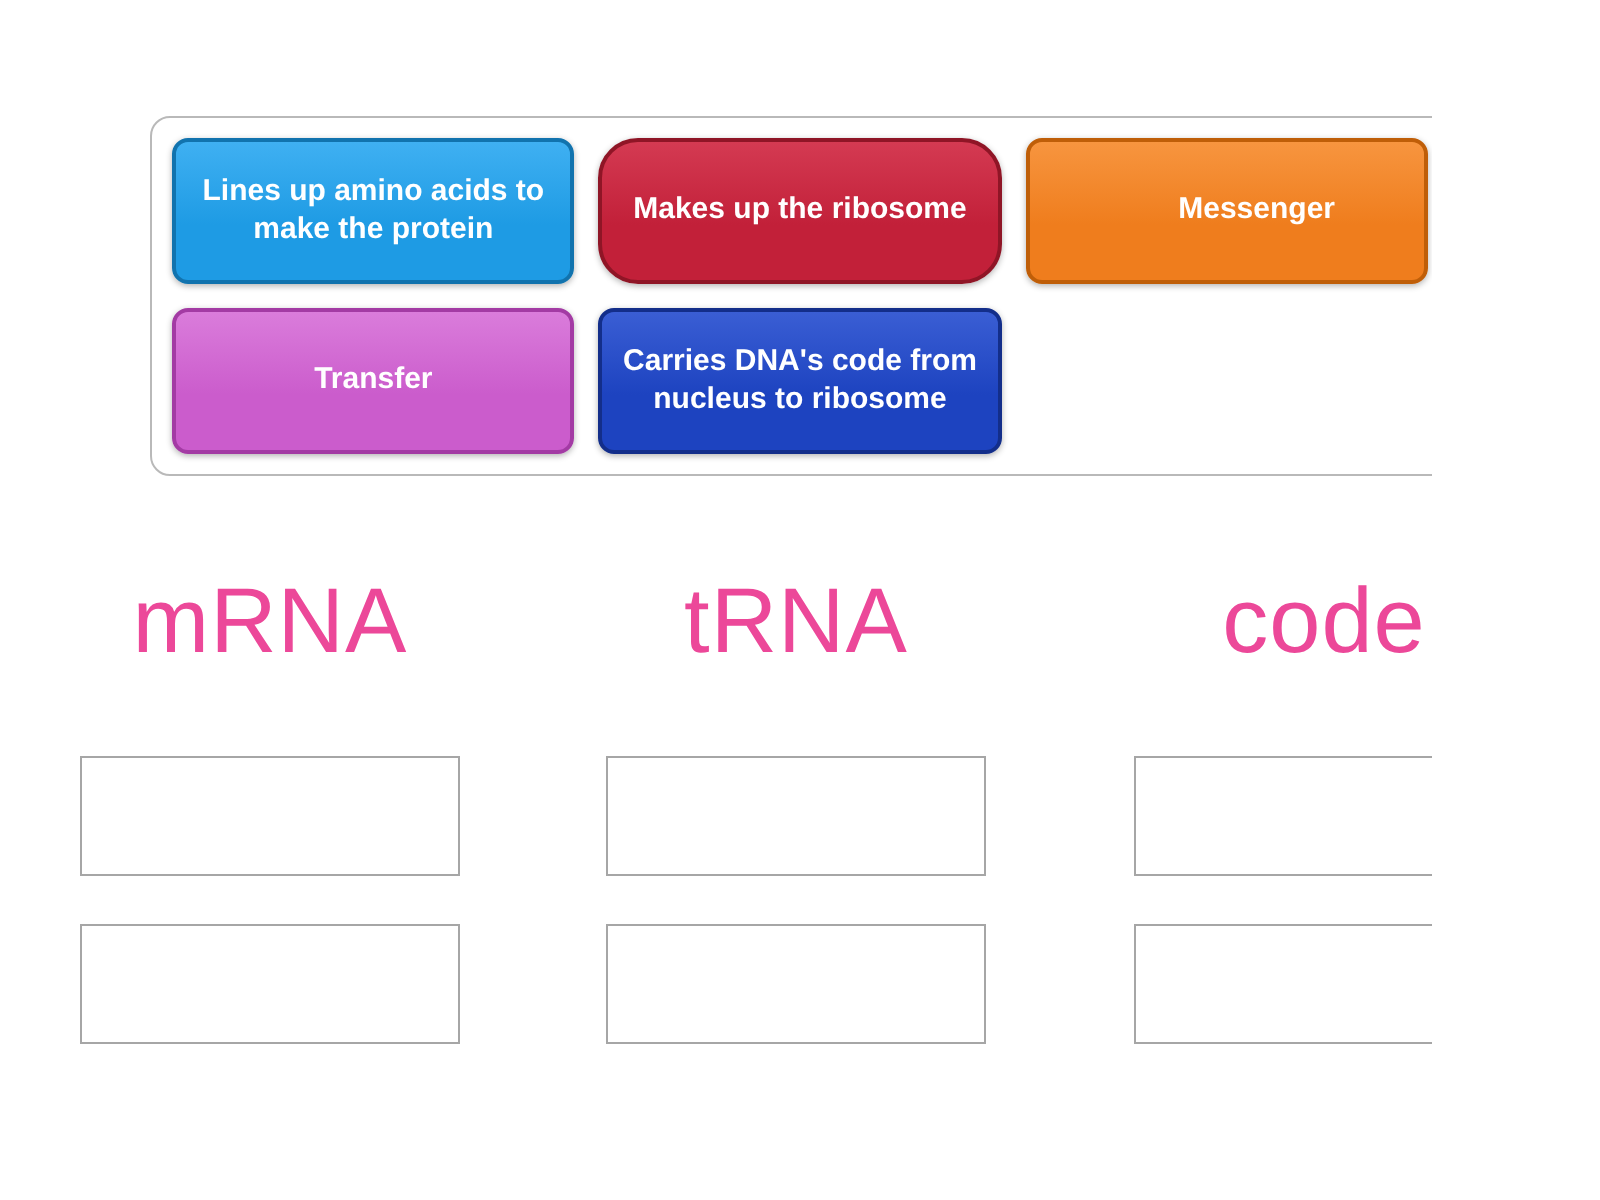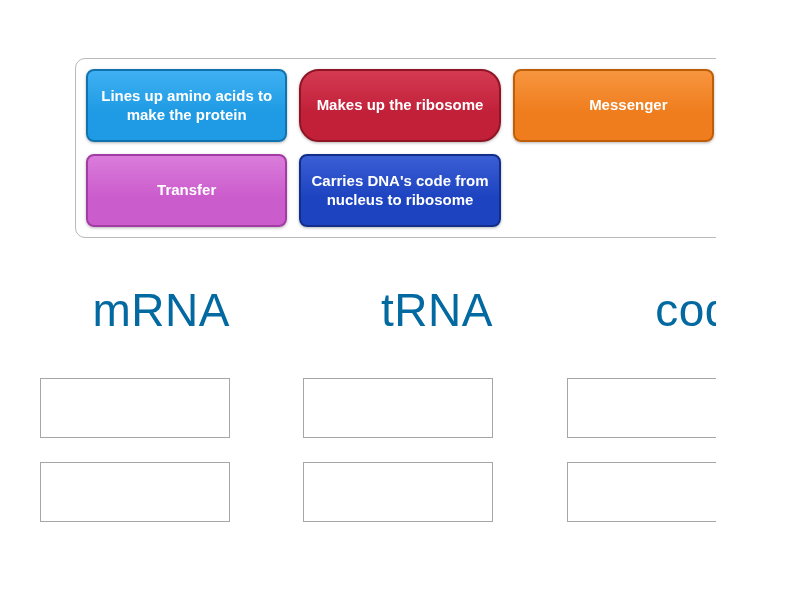--- a/index.html
+++ b/index.html
@@ -51,24 +51,24 @@
     user-select: none;
   }
 
   
   .group {
     position: absolute;
     top: 280px;
     width: 190px;
   }
   .group-title {
-    text-align: right;
+    text-align: center;
     font-size: 46px;
     line-height: 60px;
-    color: #0369a1;
+    color: #ec4899;
     letter-spacing: 0.5px;
   }
   .slot {
     box-sizing: border-box;
     height: 60px;
     border: 1px solid #a6a6a6;
     background: #ffffff;
   }
   .slot.first { margin-top: 38px; }
   .slot.second { margin-top: 24px; }

